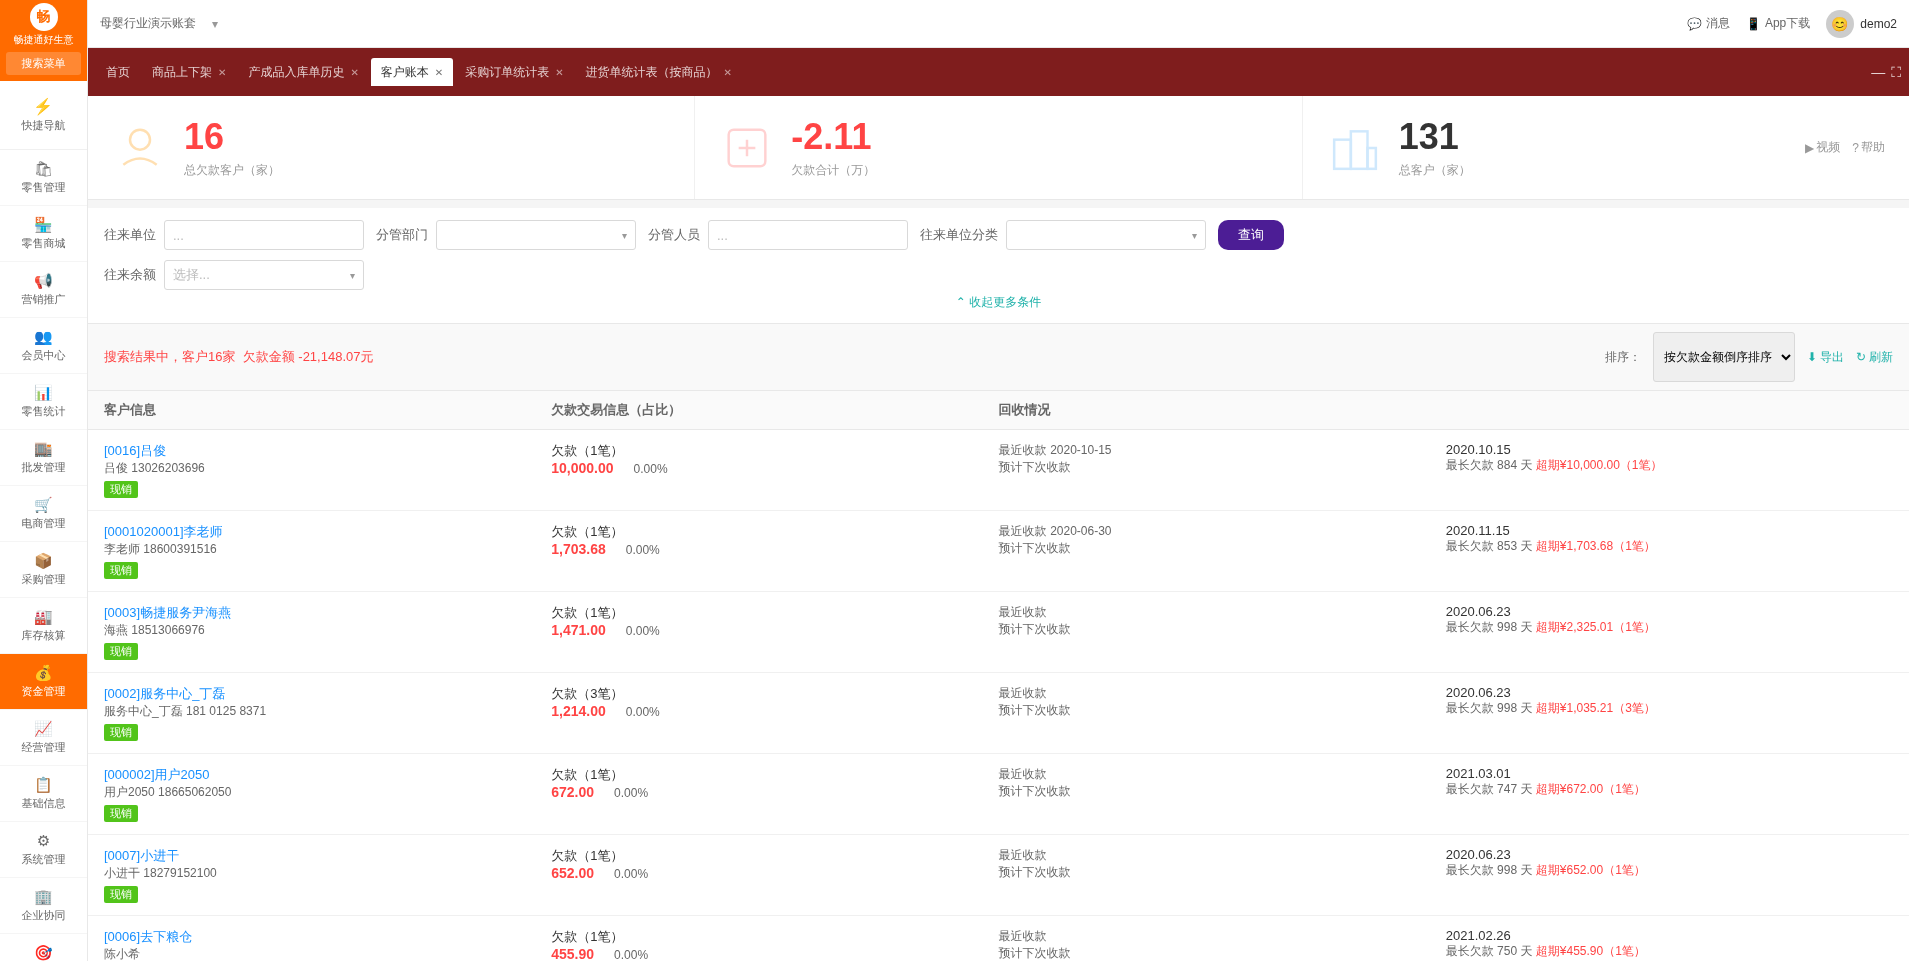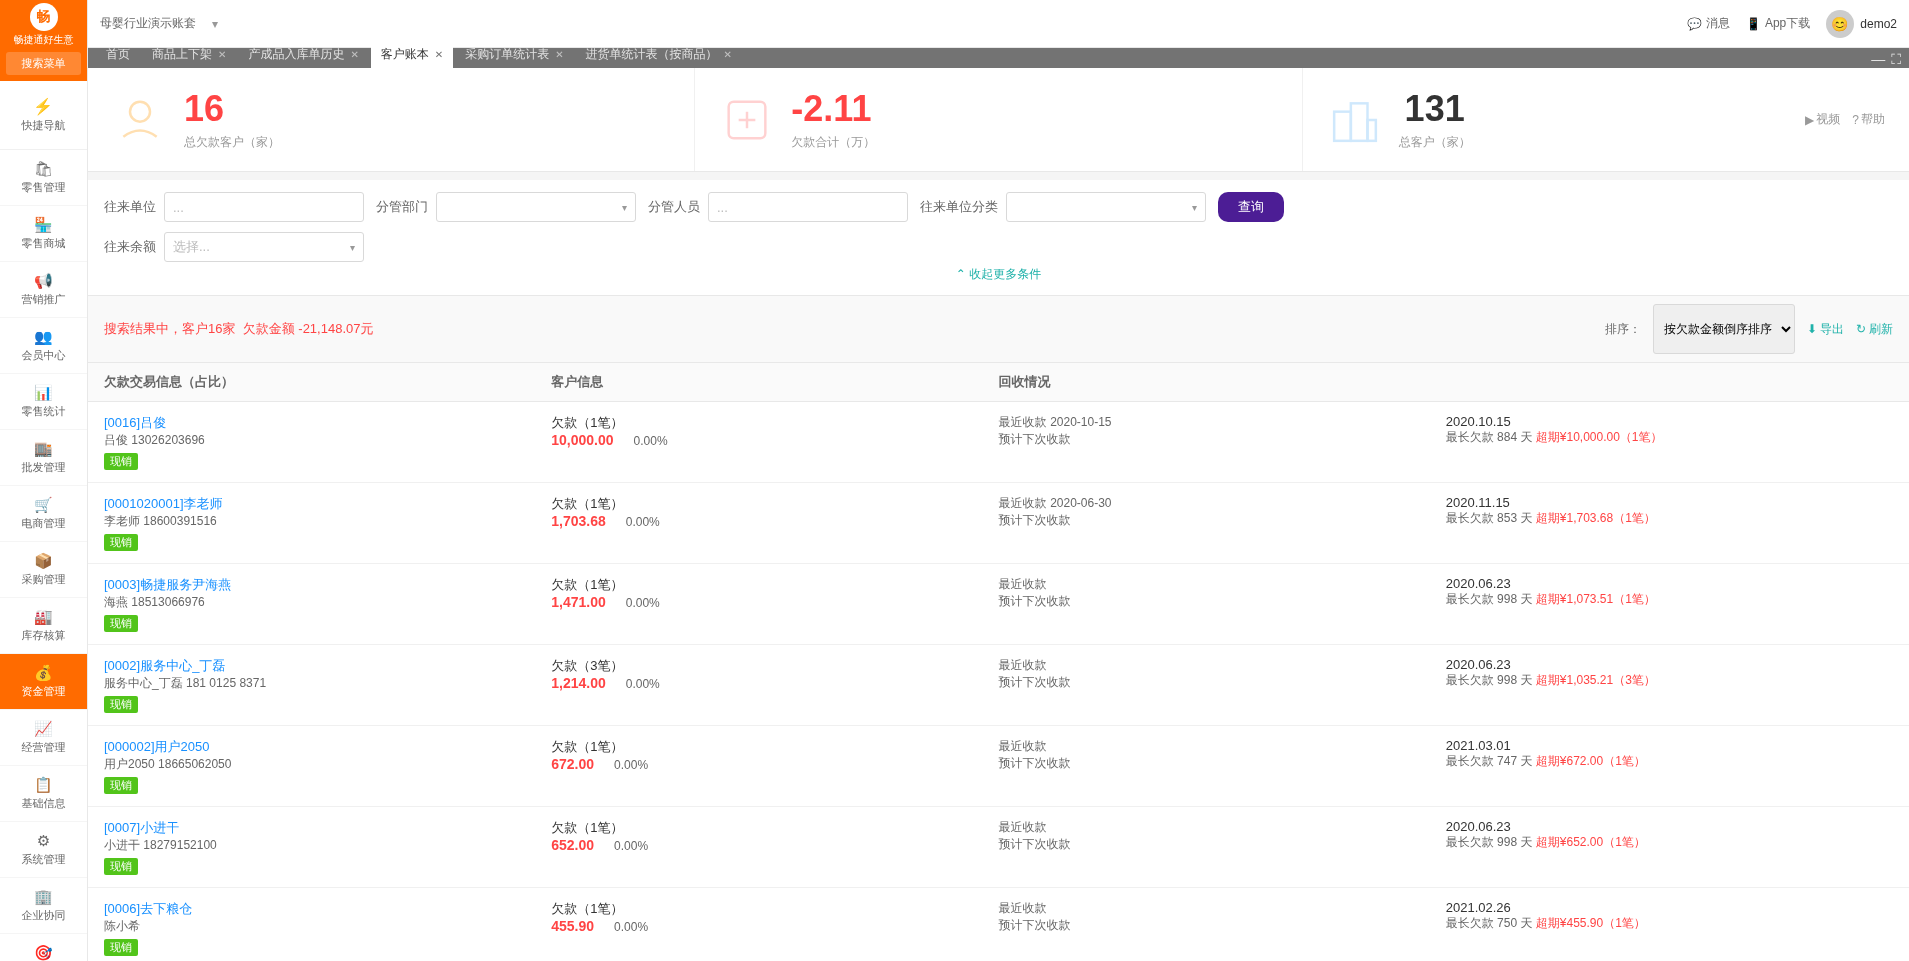--- a/index.html
+++ b/index.html
@@ -26,34 +26,34 @@
     .topbar { background: #fff; height: 48px; display: flex; align-items: center; justify-content: space-between; padding: 0 12px; border-bottom: 1px solid #e8e8e8; }
     .topbar-left { display: flex; align-items: center; gap: 16px; font-size: 12px; color: #666; }
     .topbar-right { display: flex; align-items: center; gap: 16px; }
     .topbar-company { font-size: 12px; color: #666; }
     .topbar-msg { display: flex; align-items: center; gap: 4px; font-size: 12px; color: #666; cursor: pointer; }
     .topbar-app { display: flex; align-items: center; gap: 4px; font-size: 12px; color: #666; cursor: pointer; }
     .topbar-user { display: flex; align-items: center; gap: 6px; font-size: 12px; cursor: pointer; }
     .avatar { width: 28px; height: 28px; border-radius: 50%; background: #ccc; display: flex; align-items: center; justify-content: center; overflow: hidden; }
 
     
-    .tabbar { background: #737373; height: 20px; display: flex; align-items: flex-end; padding: 0 8px; gap: 2px; }
+    .tabbar { background: #7f1d1d; height: 48px; display: flex; align-items: center; padding: 0 8px; gap: 2px; }
     .tab { display: flex; align-items: center; height: 28px; padding: 0 10px; border-radius: 3px 3px 0 0; font-size: 12px; cursor: pointer; gap: 6px; color: rgba(255,255,255,0.8); }
     .tab.active { background: #fff; color: #333; }
     .tab-close { font-size: 10px; opacity: 0.7; }
     .tabbar-actions { margin-left: auto; display: flex; gap: 6px; }
     .tabbar-btn { color: rgba(255,255,255,0.8); cursor: pointer; font-size: 14px; }
 
     
     .content { flex: 1; overflow-y: auto; background: #f5f5f5; }
 
     
     .stats-row { display: flex; background: #fff; margin: 0; border-bottom: 1px solid #e8e8e8; }
     .stat-card { flex: 1; display: flex; align-items: center; padding: 20px 24px; gap: 16px; border-right: 1px solid #f0f0f0; }
-    .stat-card:last-child { border-right: none; text-align: center; }
+    .stat-card:last-child { border-right: none; }
     .stat-icon { width: 56px; height: 56px; display: flex; align-items: center; justify-content: center; }
     .stat-icon svg { width: 50px; height: 50px; opacity: 0.3; }
     .stat-info { display: flex; flex-direction: column; }
     .stat-number { font-size: 36px; font-weight: bold; }
     .stat-number.red { color: #ff4444; }
     .stat-number.dark { color: #333; font-weight: 900; }
     .stat-label { font-size: 12px; color: #999; margin-top: 4px; }
     .stat-card-right { margin-left: auto; display: flex; gap: 12px; font-size: 12px; color: #999; }
 
     
@@ -354,22 +354,22 @@
         </span>
         <span class="action-btn">
           <span>↻</span>
           <span>刷新</span>
         </span>
       </div>
     </div>
 
     <div class="data-table">
       <div class="table-header">
+        <span>客户信息</span>
         <span>欠款交易信息（占比）</span>
-        <span>客户信息</span>
         <span>回收情况</span>
       </div>
 
       <div class="table-row">
         <div>
           <div class="customer-code">[0016]吕俊</div>
           <div class="customer-phone">吕俊  13026203696</div>
           <span class="tag tag-green">现销</span>
         </div>
         <div>
@@ -446,21 +446,21 @@
             <span class="recent-label">最近收款</span>
           </div>
           <div>
             <span class="next-label">预计下次收款</span>
           </div>
         </div>
         <div>
           <div class="overdue-date">2020.06.23</div>
           <div>
             <span class="overdue-days">最长欠款 998 天  </span>
-            <span class="overdue-amount">超期¥1,073.51（1笔）</span>
+            <span class="overdue-amount">超期¥2,325.01（1笔）</span>
           </div>
         </div>
       </div>
 
       <div class="table-row">
         <div>
           <div class="customer-code">[0002]服务中心_丁磊</div>
           <div class="customer-phone">服务中心_丁磊  181 0125 8371</div>
           <span class="tag tag-green">现销</span>
         </div>

